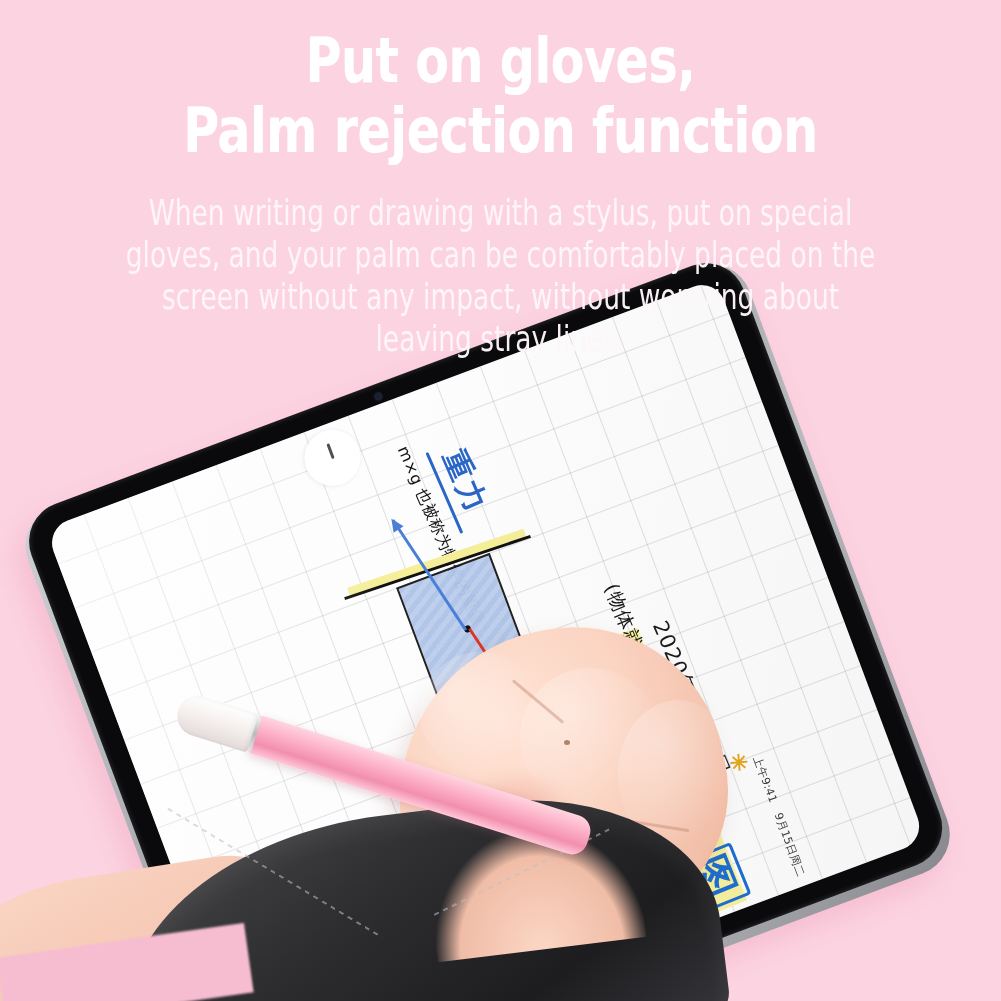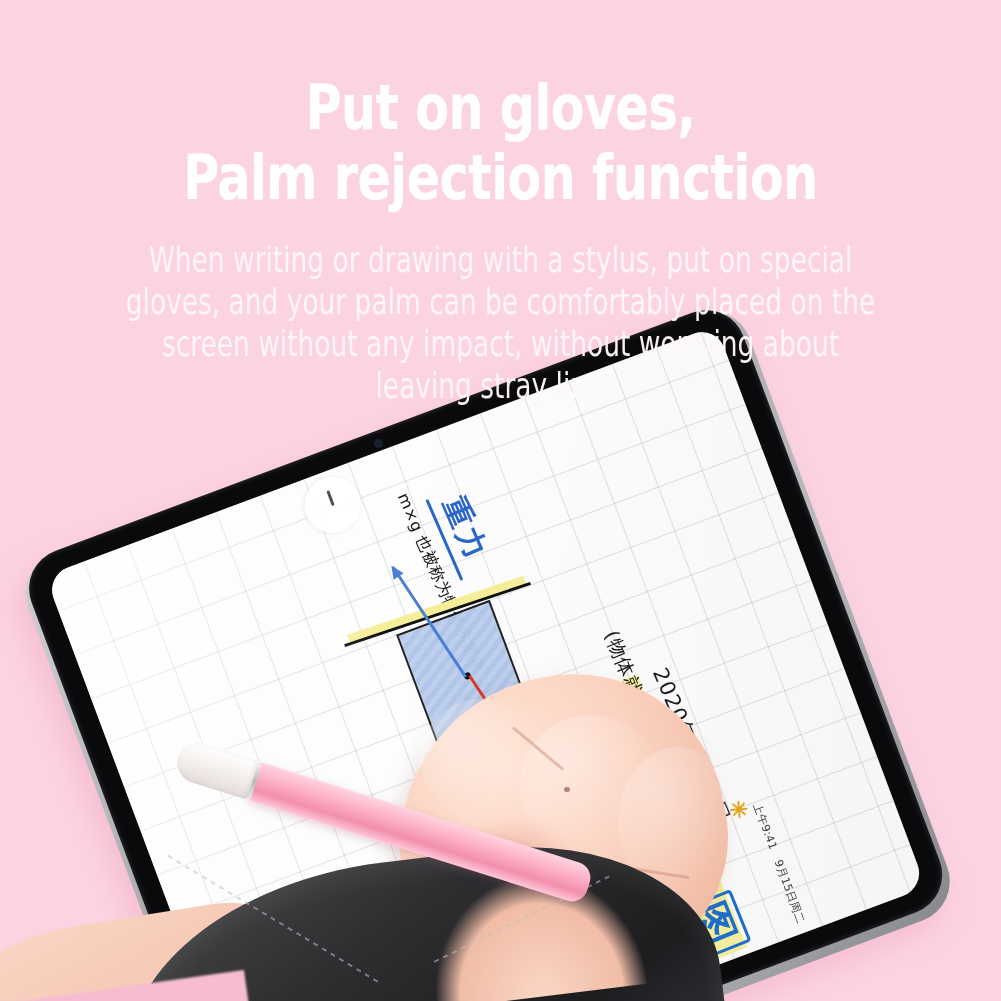--- a/index.html
+++ b/index.html
@@ -1,21 +1,21 @@
 <!DOCTYPE html>
 <html><head>
 <meta charset="utf-8">
 <style>
   html,body{margin:0;padding:0;}
   body{
     width:1001px;height:1001px;overflow:hidden;position:relative;
     font-family:"Liberation Sans",sans-serif;
     background:#fcd3e1;
   }
-  .stage{position:absolute;inset:0;overflow:hidden;margin-top:47px;}
+  .stage{position:absolute;inset:0;overflow:hidden;}
 
   
   .copy{position:absolute;left:0;top:0;width:1001px;text-align:center;z-index:40;}
   .headline{
     color:#ffffff;
     font-family:"DejaVu Sans Condensed","Liberation Sans",sans-serif;
     font-weight:700;
     font-size:62px;
     line-height:70px;
     letter-spacing:-0.5px;

